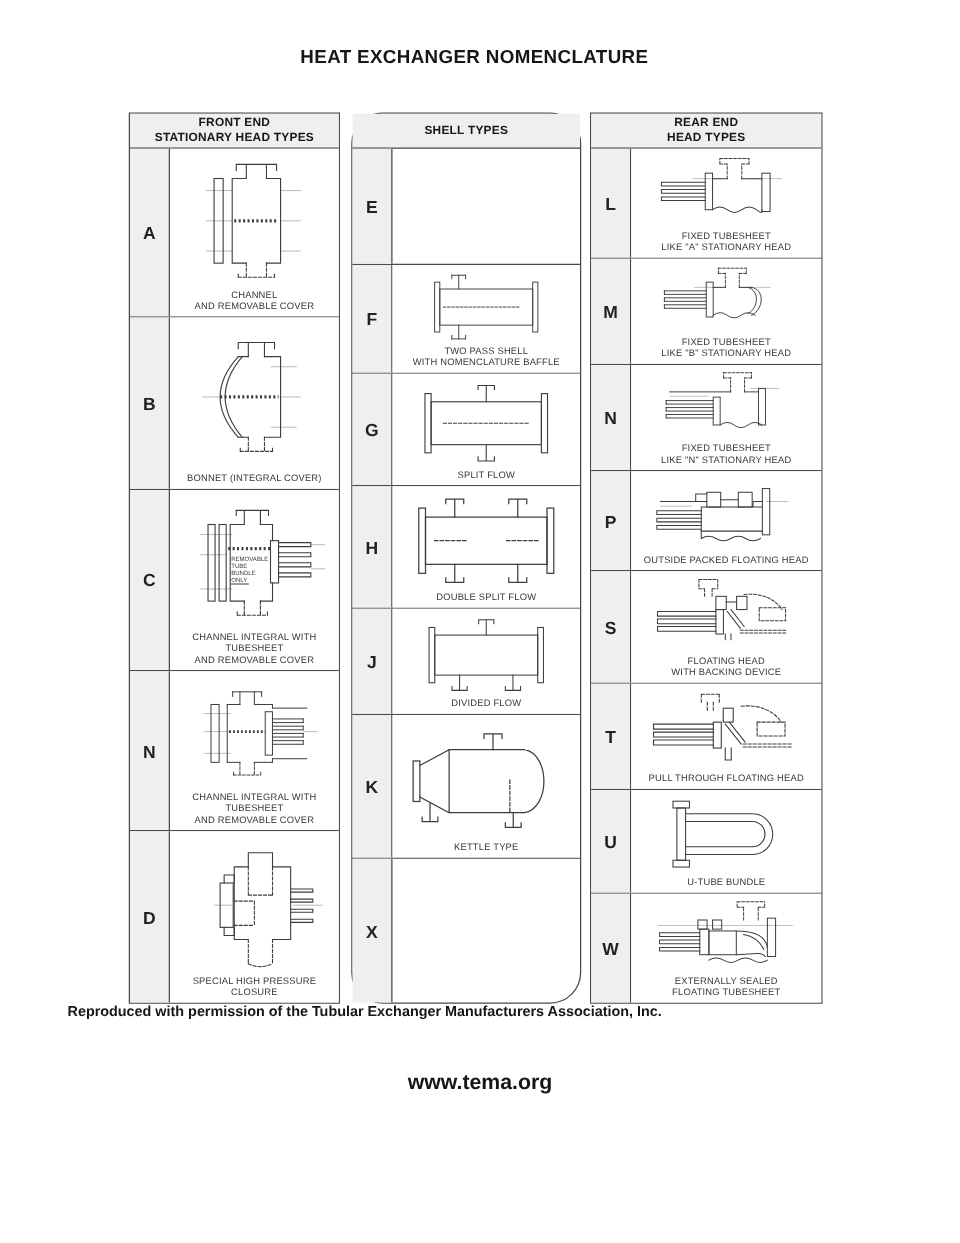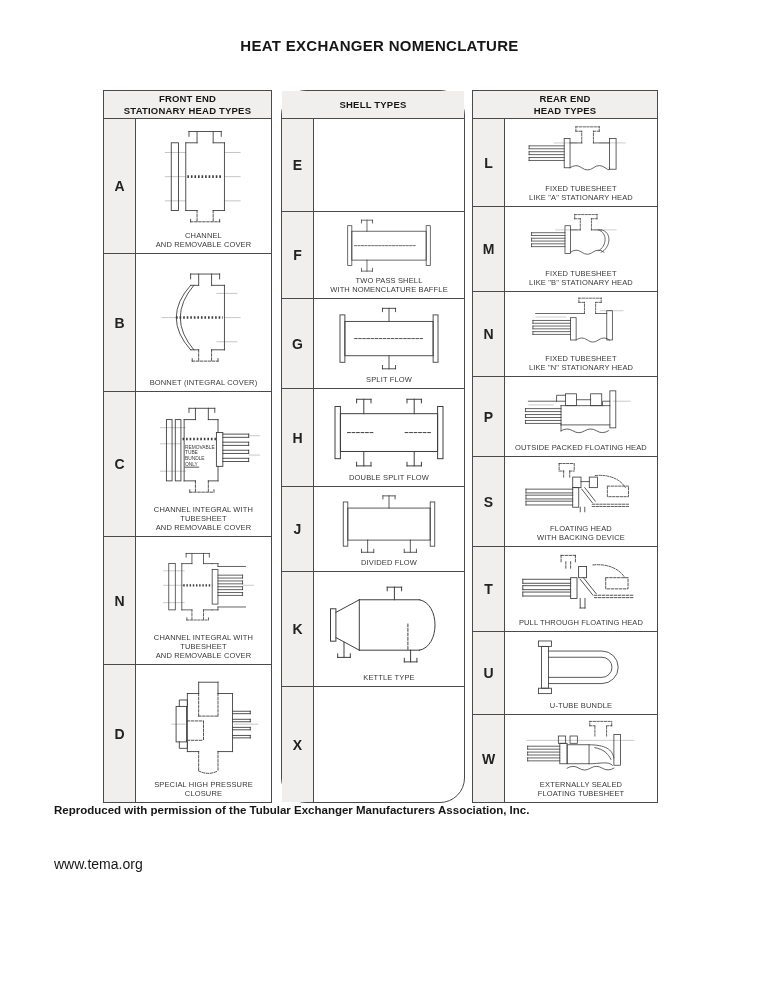--- a/index.html
+++ b/index.html
@@ -17,22 +17,22 @@
   .letter{width:31px;flex:0 0 31px;background:var(--cell);border-right:1px solid var(--bd);
          display:flex;align-items:center;justify-content:center;
          font-weight:bold;font-size:14px;color:#222;}
   .dcell{flex:1;display:flex;flex-direction:column;background:#fff;min-width:0;}
   .draw{flex:1;min-height:0;display:flex;padding:2px 3px 0 3px;}
   .draw svg{display:block;width:100%;height:100%;}
   .cap{padding:0 2px 3px 2px;text-align:center;font-size:7.5px;line-height:1.18;
        letter-spacing:.15px;color:#383838;}
   .footer1{position:absolute;top:804px;left:54px;width:660px;text-align:left;
        font-size:11.5px;font-weight:bold;}
-  .footer2{position:absolute;top:856px;left:54px;width:660px;
-       font-size:14px;font-weight:normal;}
+  .footer2{position:absolute;top:856px;left:54px;width:660px;text-align:center;
+       font-size:17px;font-weight:bold;}
   
   .ln{stroke:var(--line);fill:none;stroke-width:1.1;stroke-linecap:square;}
   .dsh{stroke-dasharray:3 2;}
   .tick{stroke:#9a9a9a;fill:none;stroke-width:.7;}
   .band{stroke:var(--line);fill:none;stroke-width:3.2;stroke-dasharray:2 2.4;}
   .note{font-family:"Liberation Sans",sans-serif;font-size:6px;fill:#3a3a3a;stroke:none;}
 </style>
 </head>
 <body>
 

